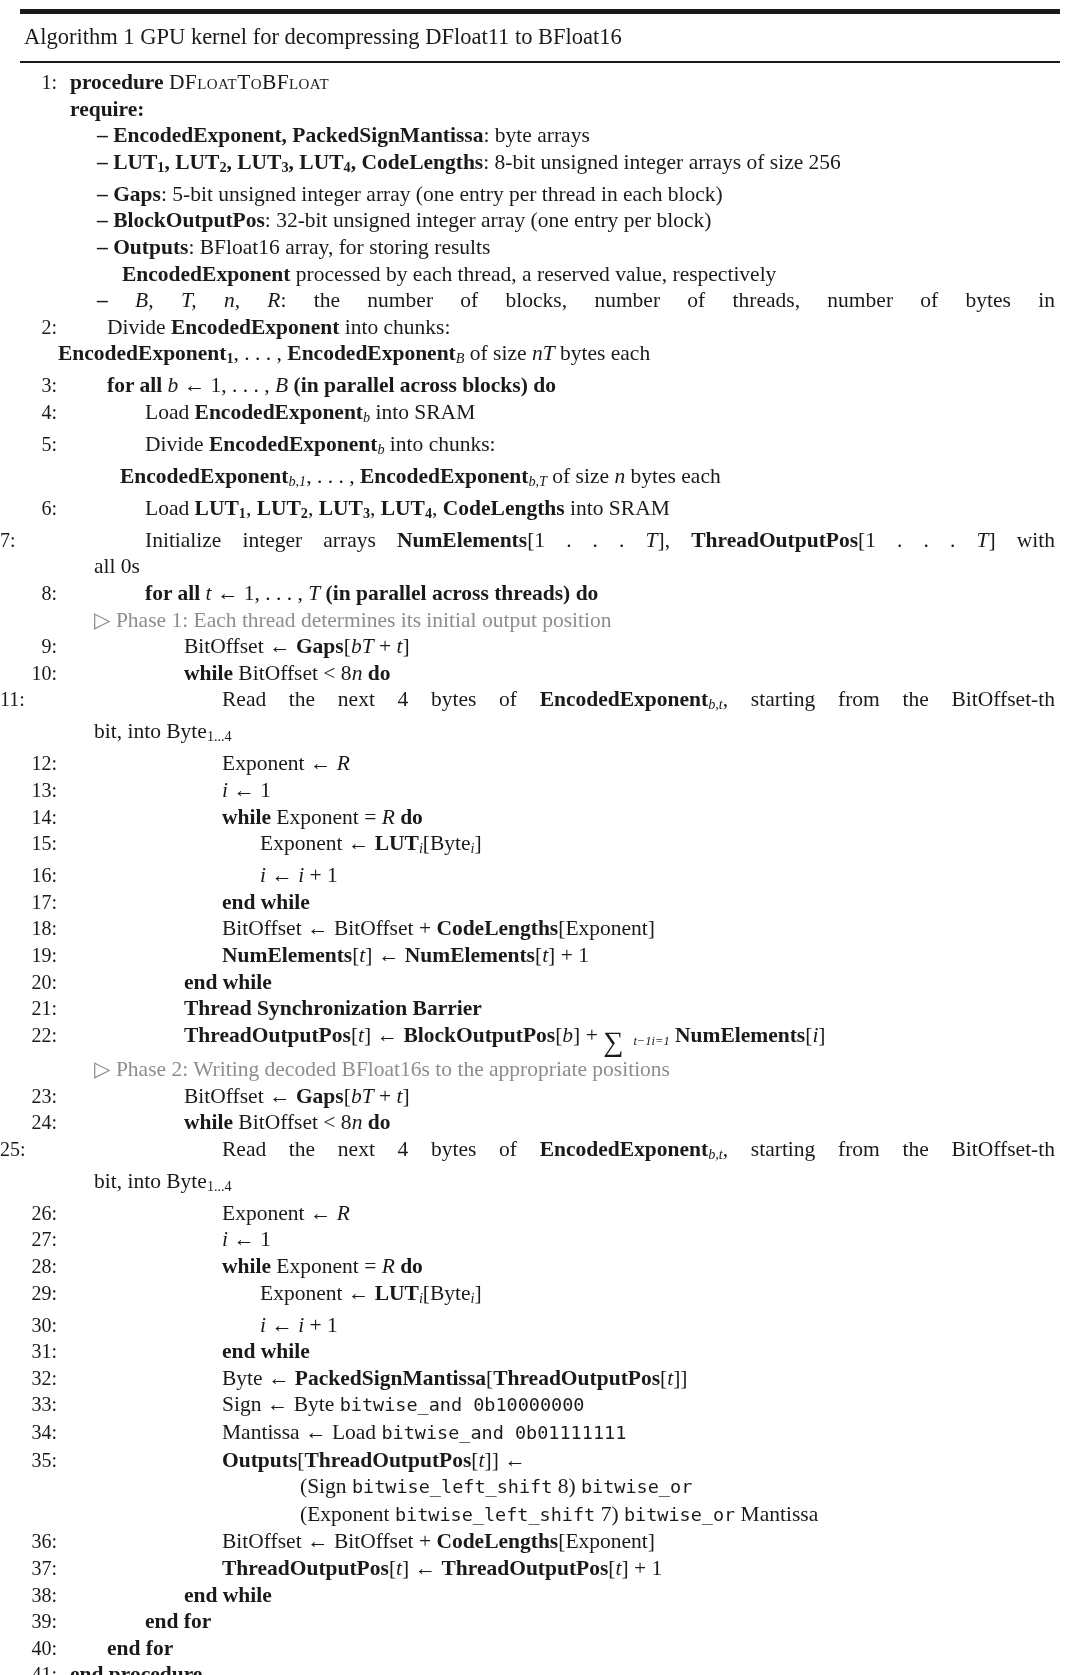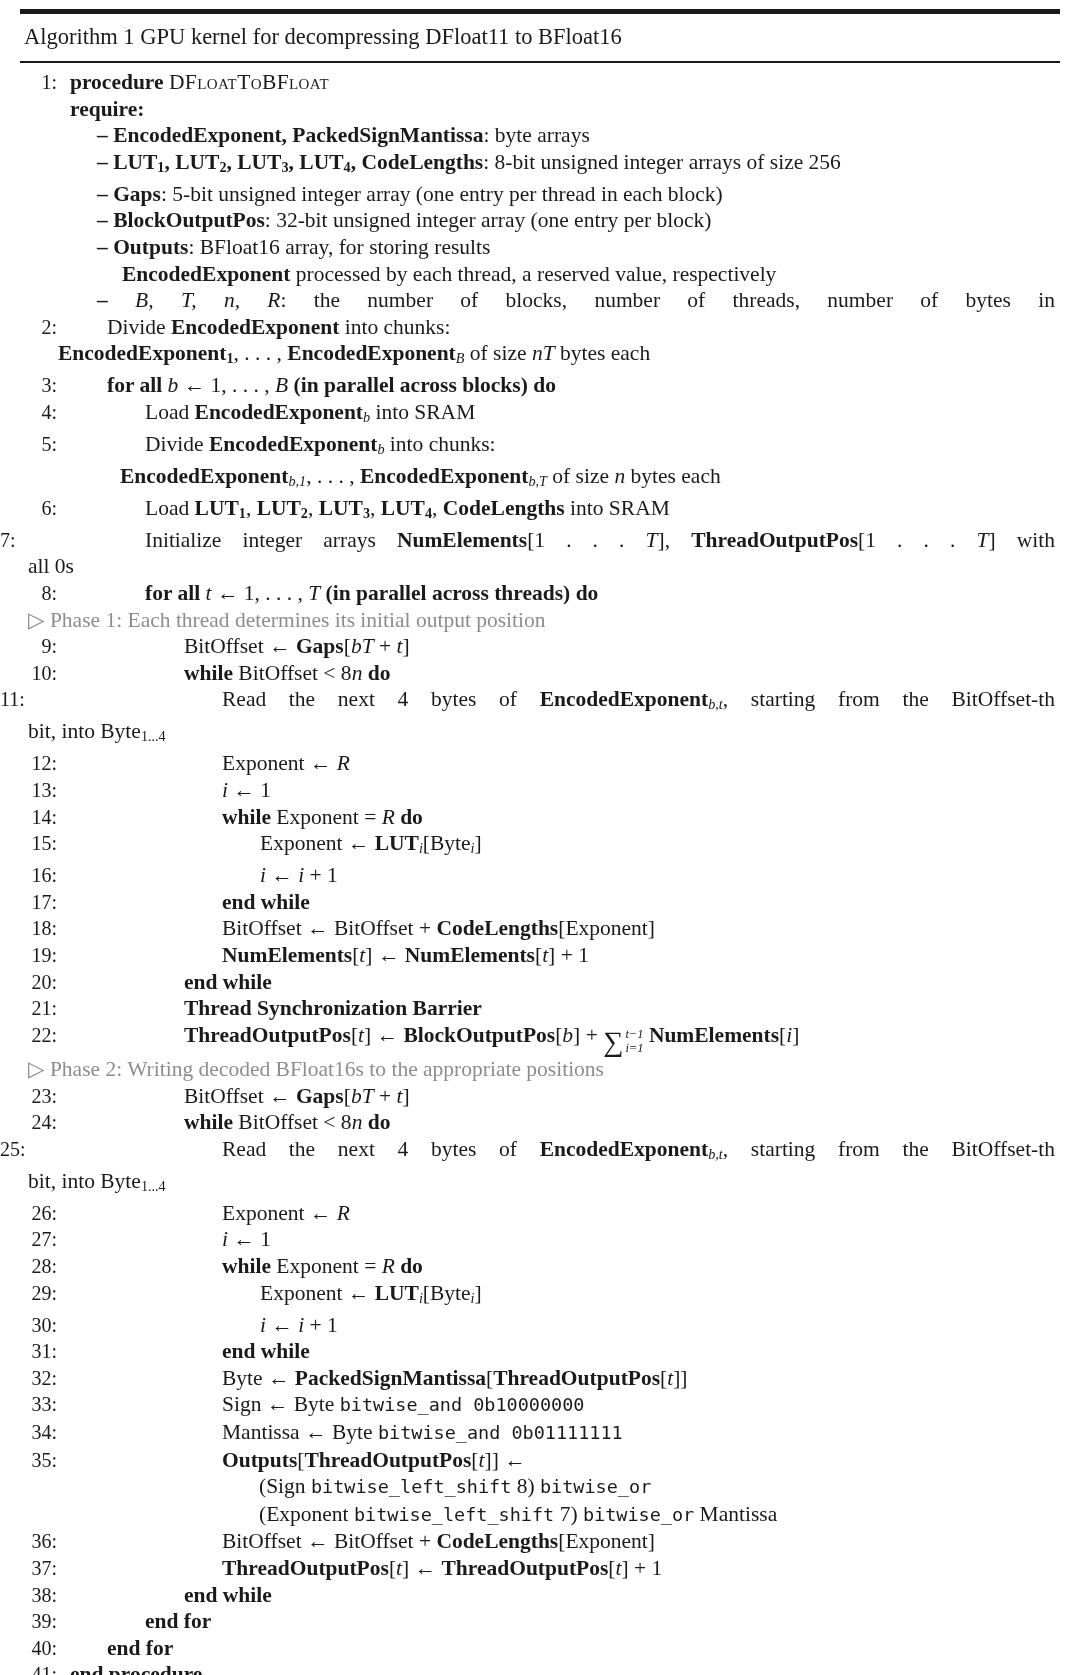--- a/index.html
+++ b/index.html
@@ -16,39 +16,39 @@
   .caption .cb{font-weight:normal;}
   .algo{padding:6px 25px 0 0;}
   .row{position:relative;line-height:26.6px;min-height:26.6px;}
   .lno{position:absolute;left:0;top:0;width:57px;text-align:right;font-size:20px;}
   .i0{padding-left:70px;}
   .i1{padding-left:107px;}
   .i2{padding-left:145px;}
   .i3{padding-left:184px;}
   .i4{padding-left:222px;}
   .i5{padding-left:260px;}
-  .hang{padding-left:28px;}
+  .hang{padding-left:94px;}
   .req{padding-left:122px;text-indent:-25px;}
   .reqc{padding-left:122px;}
   .c2{padding-left:58px;}
   .c5{padding-left:120px;}
-  .c35{padding-left:259px;}
+  .c35{padding-left:259px;margin-left:41px;}
   .jl{text-align:justify;text-align-last:justify;}
   .sn{}
   .sb{font-weight:bold;}
   .si{font-style:italic;}
   .ssc{font-variant:small-caps;letter-spacing:0.4px;}
   .sm{font-family:"DejaVu Sans Mono","Liberation Mono",monospace;font-size:0.86em;}
   .sg{color:#8d8d8d;}
   .ssub{font-size:0.66em;vertical-align:-0.24em;}
   .sbsub{font-size:0.66em;vertical-align:-0.24em;font-weight:bold;}
   .sisub{font-size:0.66em;vertical-align:-0.24em;font-style:italic;}
   .ssum{display:inline-flex;align-items:center;vertical-align:-0.42em;}
   .ssum .sigma{font-size:1.32em;line-height:1;}
-  .ssum .ss{display:inline-flex;flex-direction:column;font-size:0.58em;line-height:1.08;font-style:italic;margin-left:2px;}
+  .ssum .ss{display:inline-flex;flex-direction:row;font-size:0.58em;line-height:1.08;font-style:italic;margin-left:10px;}
 </style>
 </head>
 <body>
 
 <div class="page">
   <div class="rule rule-top"></div>
   <div class="caption">
     <span class="cb">Algorithm 1</span><span> GPU kernel for decompressing DFloat11 to BFloat16</span>
   </div>
   <div class="rule rule-mid"></div>
@@ -100,21 +100,21 @@
       <div class="row i4 jl"><span class="lno">25:</span><span class="sn">Read the next 4 bytes of </span><span class="sb">EncodedExponent</span><span class="sisub">b,t</span><span class="sn">, starting from the BitOffset-th</span></div>
       <div class="row hang"><span class="lno"></span><span class="sn">bit, into Byte</span><span class="ssub">1...4</span></div>
       <div class="row i4"><span class="lno">26:</span><span class="sn">Exponent ← </span><span class="si">R</span></div>
       <div class="row i4"><span class="lno">27:</span><span class="si">i</span><span class="sn"> ← 1</span></div>
       <div class="row i4"><span class="lno">28:</span><span class="sb">while </span><span class="sn">Exponent = </span><span class="si">R</span><span class="sn"> </span><span class="sb">do</span></div>
       <div class="row i5"><span class="lno">29:</span><span class="sn">Exponent ← </span><span class="sb">LUT</span><span class="sisub">i</span><span class="sn">[Byte</span><span class="sisub">i</span><span class="sn">]</span></div>
       <div class="row i5"><span class="lno">30:</span><span class="si">i</span><span class="sn"> ← </span><span class="si">i</span><span class="sn"> + 1</span></div>
       <div class="row i4"><span class="lno">31:</span><span class="sb">end while</span></div>
       <div class="row i4"><span class="lno">32:</span><span class="sn">Byte ← </span><span class="sb">PackedSignMantissa</span><span class="sn">[</span><span class="sb">ThreadOutputPos</span><span class="sn">[</span><span class="si">t</span><span class="sn">]]</span></div>
       <div class="row i4"><span class="lno">33:</span><span class="sn">Sign ← Byte </span><span class="sm">bitwise_and 0b10000000</span></div>
-      <div class="row i4"><span class="lno">34:</span><span class="sn">Mantissa ← Byte </span><span class="sm">bitwise_and 0b01111111</span></div>
+      <div class="row i4"><span class="lno">34:</span><span class="sn">Mantissa ← Load </span><span class="sm">bitwise_and 0b01111111</span></div>
       <div class="row i4"><span class="lno">35:</span><span class="sb">Outputs</span><span class="sn">[</span><span class="sb">ThreadOutputPos</span><span class="sn">[</span><span class="si">t</span><span class="sn">]] ←</span></div>
       <div class="row c35"><span class="lno"></span><span class="sn">(Sign </span><span class="sm">bitwise_left_shift</span><span class="sn"> 8) </span><span class="sm">bitwise_or</span></div>
       <div class="row c35"><span class="lno"></span><span class="sn">(Exponent </span><span class="sm">bitwise_left_shift</span><span class="sn"> 7) </span><span class="sm">bitwise_or</span><span class="sn"> Mantissa</span></div>
       <div class="row i4"><span class="lno">36:</span><span class="sn">BitOffset ← BitOffset + </span><span class="sb">CodeLengths</span><span class="sn">[Exponent]</span></div>
       <div class="row i4"><span class="lno">37:</span><span class="sb">ThreadOutputPos</span><span class="sn">[</span><span class="si">t</span><span class="sn">] ← </span><span class="sb">ThreadOutputPos</span><span class="sn">[</span><span class="si">t</span><span class="sn">] + 1</span></div>
       <div class="row i3"><span class="lno">38:</span><span class="sb">end while</span></div>
       <div class="row i2"><span class="lno">39:</span><span class="sb">end for</span></div>
       <div class="row i1"><span class="lno">40:</span><span class="sb">end for</span></div>
       <div class="row i0"><span class="lno">41:</span><span class="sb">end procedure</span></div>
     </div>

